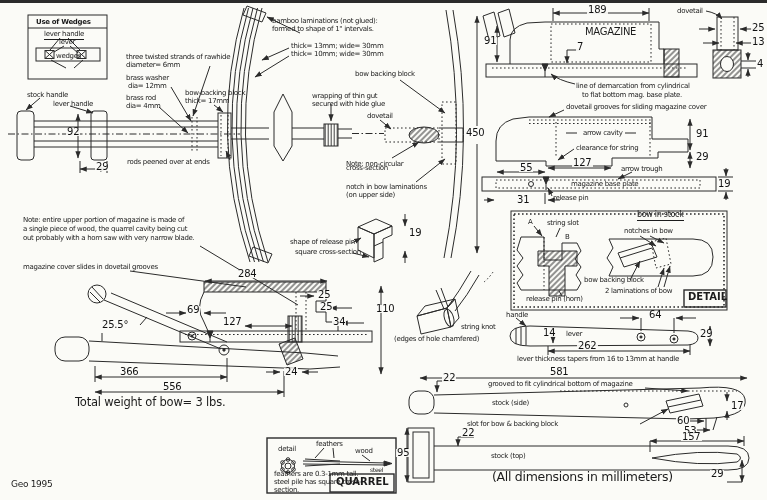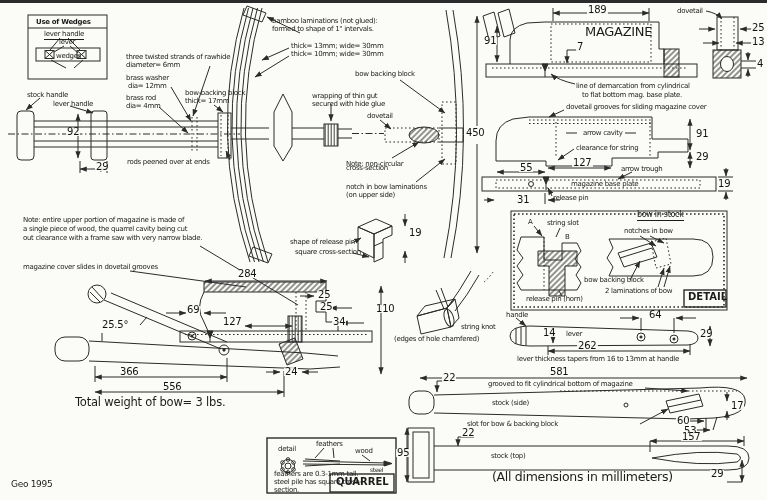--- a/index.html
+++ b/index.html
@@ -394,21 +394,21 @@
 <span class="lb" style="left:346px;top:164px">cross-section</span>
 <span class="lb" style="left:346px;top:183px">notch in bow laminations</span>
 <span class="lb" style="left:346px;top:191px">(on upper side)</span>
 <span class="dm" style="left:465px;top:129px">450</span>
 
 <span class="lb" style="left:290px;top:238px">shape of release pin</span>
 <span class="lb" style="left:295px;top:248px">square cross-section</span>
 <span class="dm" style="left:408px;top:229px">19</span>
 
 <span class="dm" style="left:587px;top:6px">189</span>
-<span class="lb" style="left:585px;top:28px;font-size:13px">MAGAZINE</span>
+<span class="lb" style="left:585px;top:28px;font-size:10px">MAGAZINE</span>
 <span class="dm" style="left:483px;top:37px">91</span>
 <span class="dm" style="left:576px;top:43px">7</span>
 <span class="lb" style="left:576px;top:82px">line of demarcation from cylindrical</span>
 <span class="lb" style="left:582px;top:91px">to flat bottom mag. base plate.</span>
 
 <span class="lb" style="left:677px;top:7px">dovetail</span>
 <span class="dm" style="left:751px;top:24px">25</span>
 <span class="dm" style="left:751px;top:38px">13</span>
 <span class="dm" style="left:756px;top:60px">4</span>
 
@@ -453,21 +453,21 @@
 <span class="dm" style="left:683px;top:427px">53</span>
 
 <span class="dm" style="left:461px;top:429px">22</span>
 <span class="dm" style="left:396px;top:449px">95</span>
 <span class="lb" style="left:491px;top:452px">stock (top)</span>
 <span class="dm" style="left:681px;top:433px">157</span>
 <span class="dm" style="left:710px;top:470px">29</span>
 
 <span class="lb" style="left:23px;top:216px">Note: entire upper portion of magazine is made of</span>
 <span class="lb" style="left:23px;top:225px">a single piece of wood, the quarrel cavity being cut</span>
-<span class="lb" style="left:23px;top:234px">out clearance with a frame saw with very narrow blade.</span>
+<span class="lb" style="left:23px;top:234px">out probably with a horn saw with very narrow blade.</span>
 <span class="lb" style="left:23px;top:263px">magazine cover slides in dovetail grooves</span>
 <span class="dm" style="left:237px;top:270px">284</span>
 <span class="dm" style="left:317px;top:291px">25</span>
 <span class="dm" style="left:319px;top:303px">25</span>
 <span class="dm" style="left:332px;top:318px">34</span>
 <span class="dm" style="left:375px;top:305px">110</span>
 <span class="dm" style="left:222px;top:318px">127</span>
 <span class="dm" style="left:186px;top:306px">69</span>
 <span class="dm" style="left:284px;top:368px">24</span>
 <span class="dm" style="left:101px;top:321px">25.5°</span>

